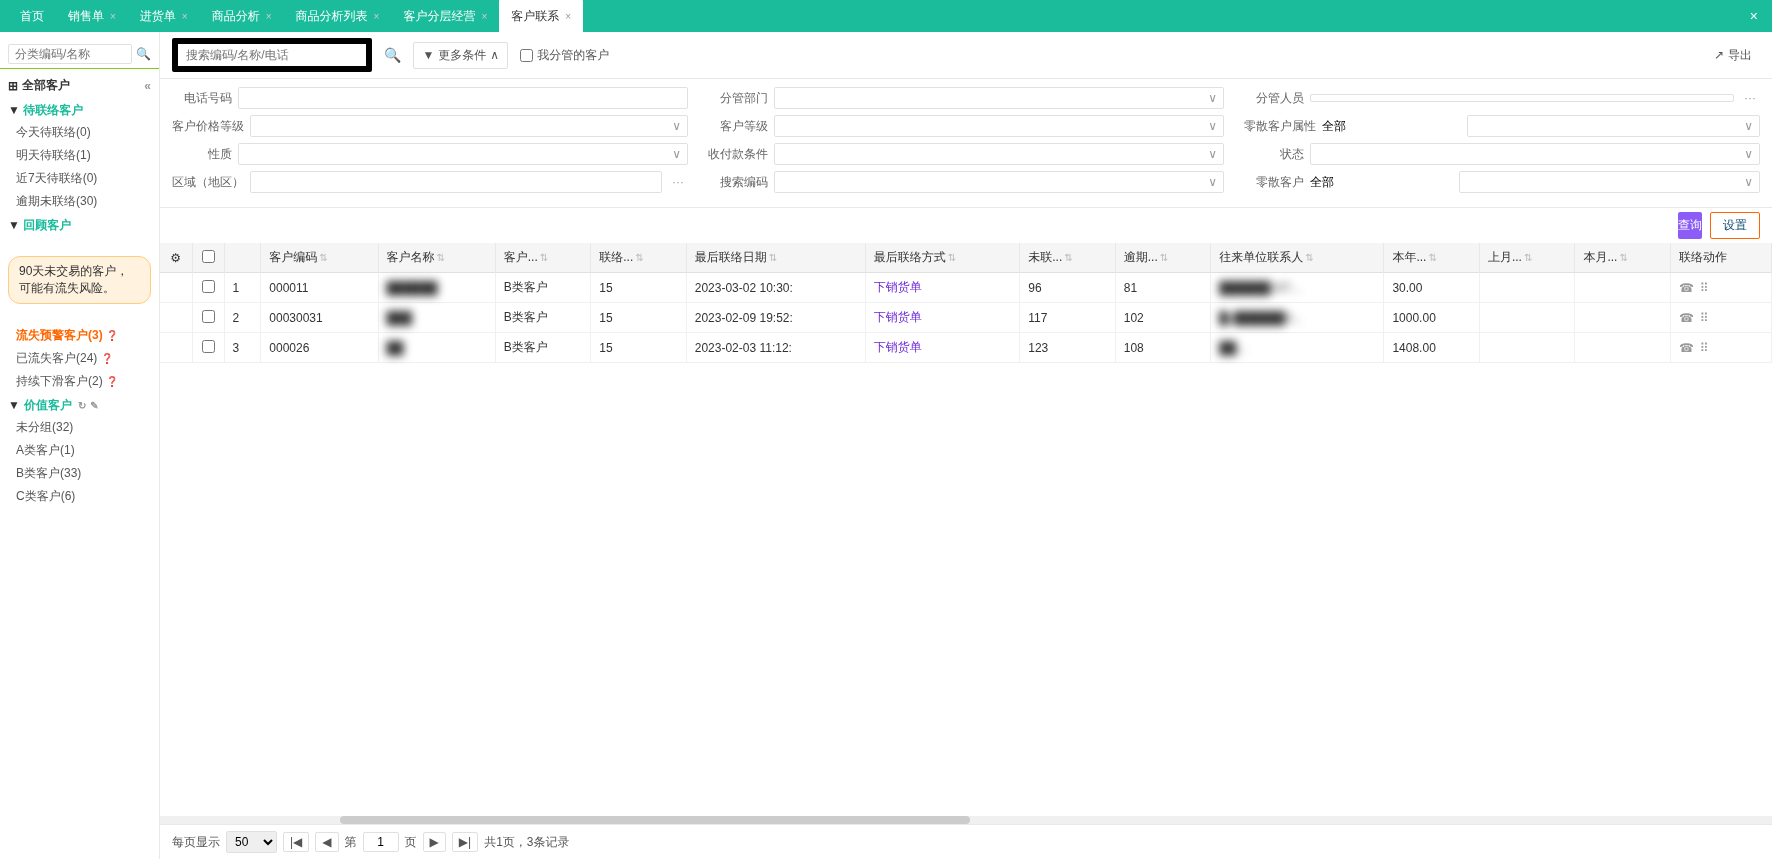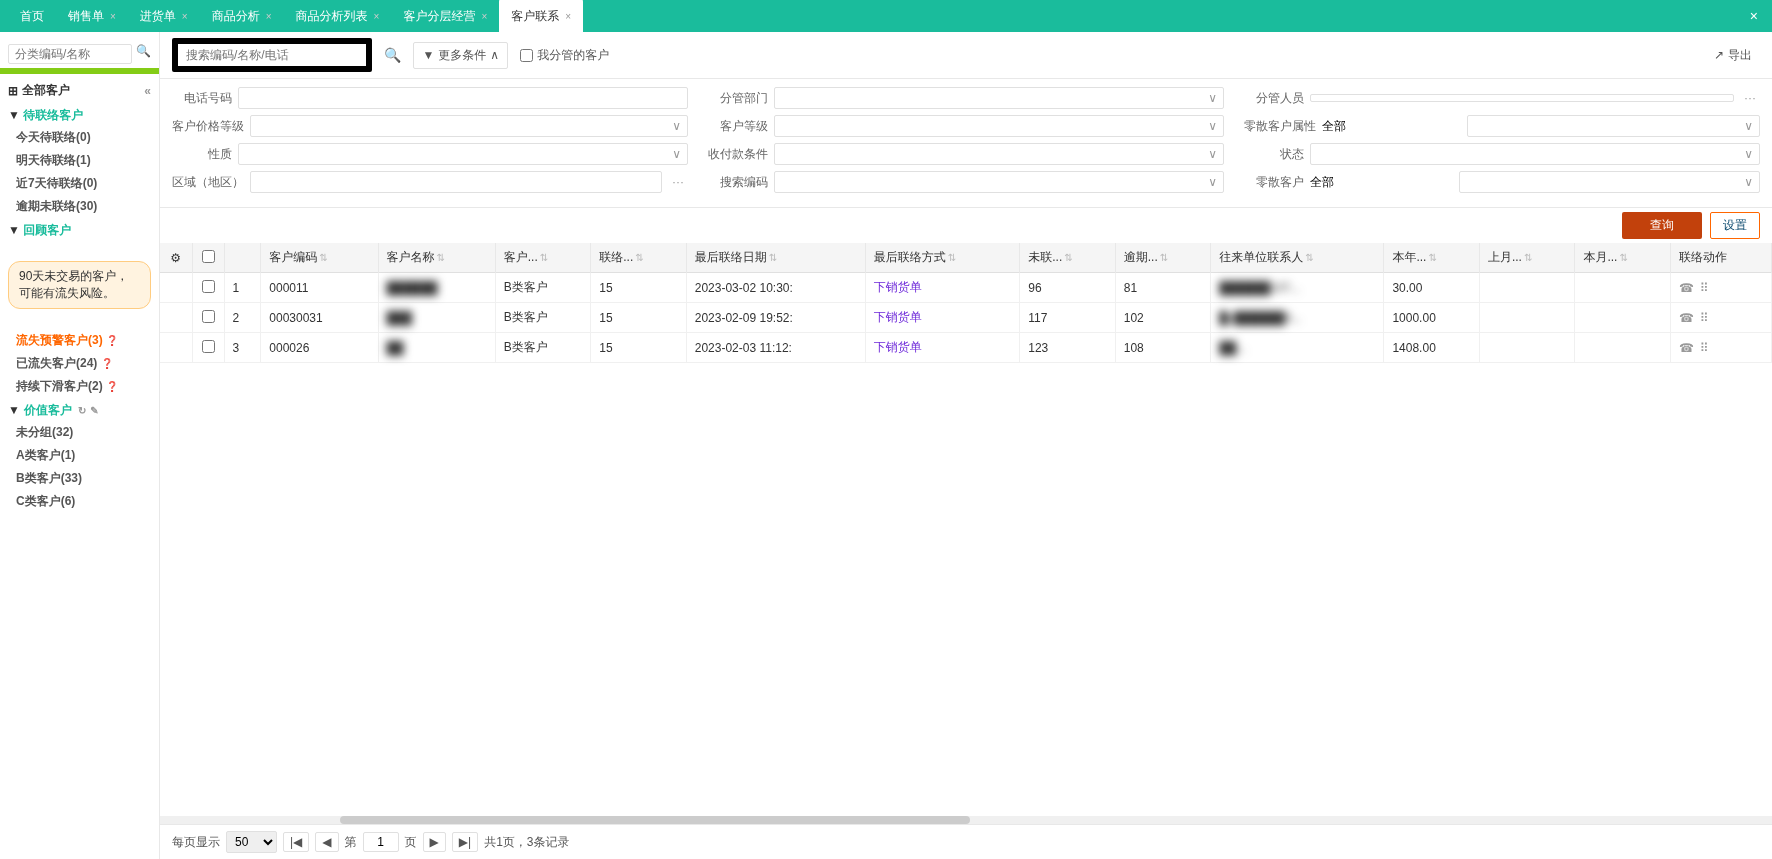--- a/index.html
+++ b/index.html
@@ -50,22 +50,23 @@
     .sidebar {
       width: 160px;
       min-width: 160px;
       background: white;
       border-right: 1px solid #e8e8e8;
       overflow-y: auto;
       padding: 8px 0;
     }
     .sidebar-search {
       display: flex;
+      align-items: center;
       padding: 4px 8px;
-      border-bottom: 6px solid #84cc16;
+      border-bottom: 1px solid #84cc16;
       margin-bottom: 4px;
     }
     .sidebar-search input {
       border: 1px solid #e0e0e0;
       outline: none;
       padding: 2px 6px;
       width: 100%;
       border-radius: 2px;
       font-size: 12px;
     }
@@ -84,21 +85,20 @@
       font-weight: bold;
       font-size: 11px;
       cursor: pointer;
     }
     .sidebar-item {
       padding: 3px 8px 3px 16px;
       color: #555;
       cursor: pointer;
       display: flex;
       align-items: center;
-      font-weight: bold;
     }
     .sidebar-item.active { color: #ff6600; font-weight: bold; }
     .sidebar-item .icon-question { margin-left: 4px; color: #ccc; font-size: 10px; }
     .tooltip-box {
       background: #fff3e0;
       border: 1px solid #ffcc80;
       color: #333;
       padding: 6px 10px;
       margin: 20px 8px;
       border-radius: 12px;
@@ -221,24 +221,24 @@
     
     .action-row {
       display: flex;
       align-items: center;
       justify-content: flex-end;
       padding: 4px 12px 4px 12px;
       background: white;
       gap: 8px;
     }
     .btn-query {
-      background: #c2410c;
+      background: #8b5cf6;
       color: white;
       border: none;
-      padding: 5px 28px;
+      padding: 5px 0;
       border-radius: 2px;
       cursor: pointer;
       font-size: 12px;
     }
     .btn-setting {
       background: white;
       color: #0c4a6e;
       border: 1px solid #ff6600;
       padding: 4px 12px;
       border-radius: 2px;

